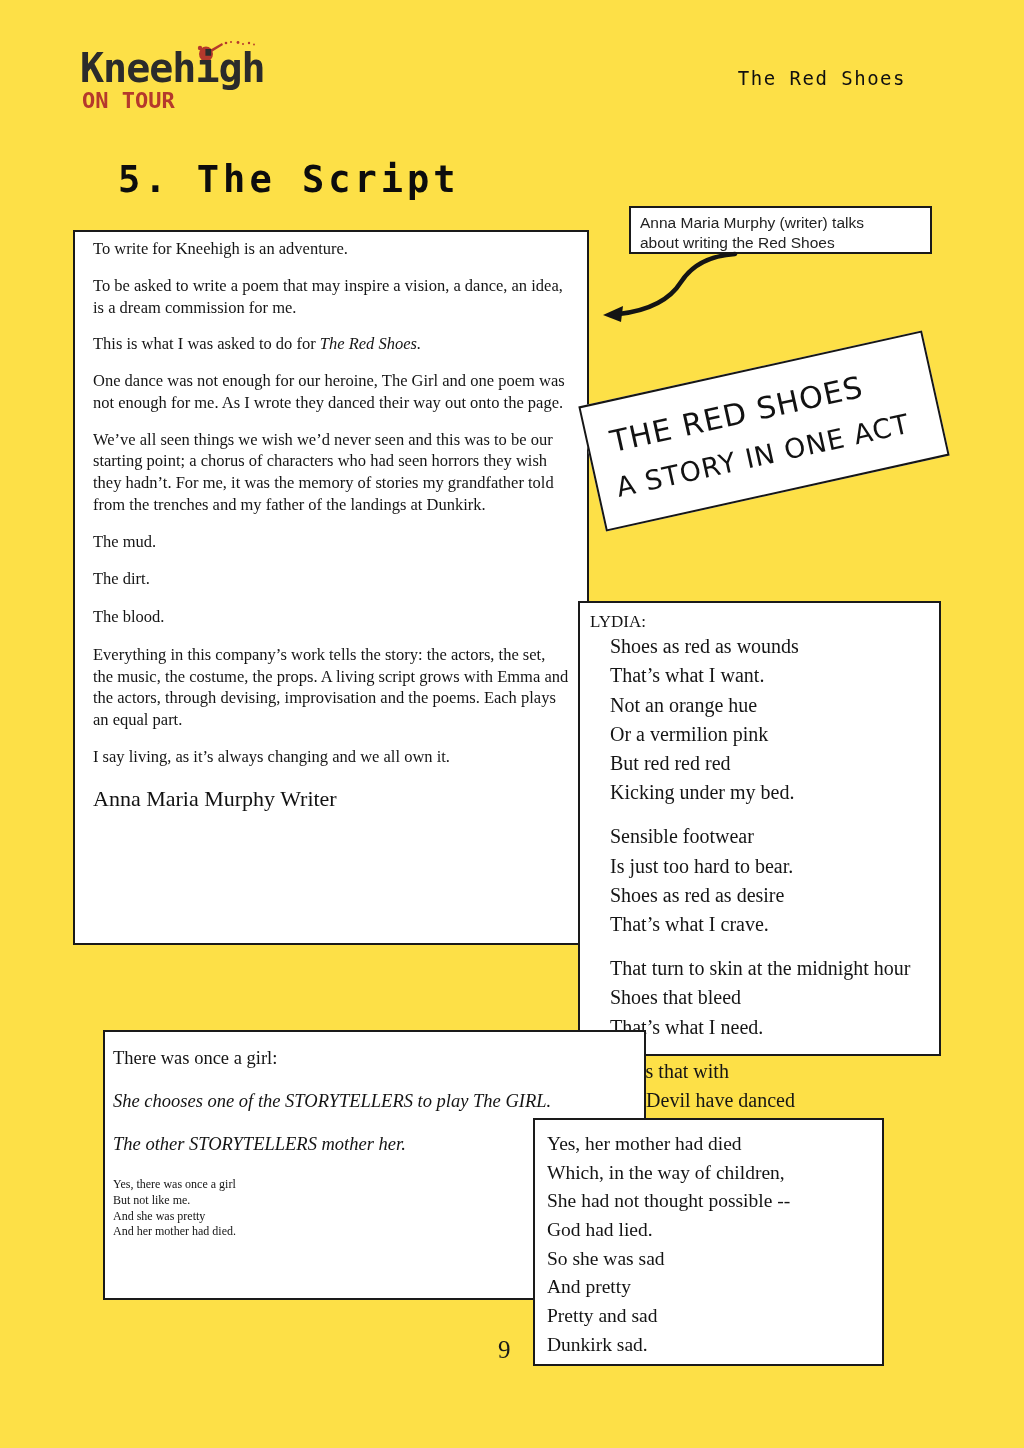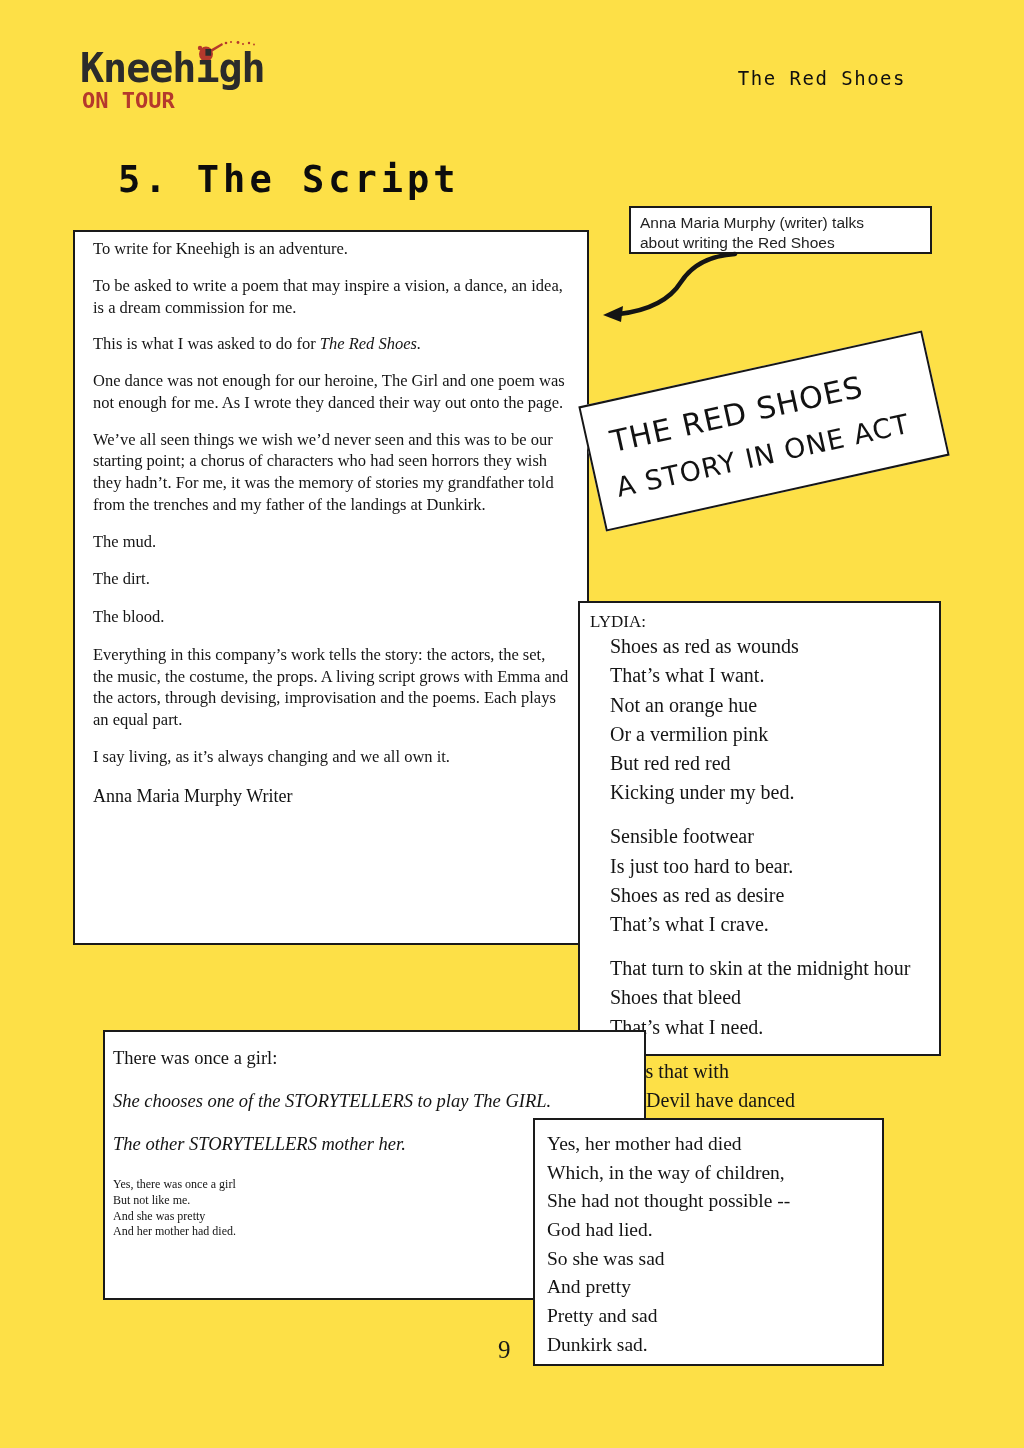--- a/index.html
+++ b/index.html
@@ -96,21 +96,21 @@
   }
   #essay-box p {
     margin: 0 0 15px 0;
     font-size: 16.5px;
     line-height: 1.32;
     color: #151515;
   }
   #essay-box p.short { margin-bottom: 16px; }
   #essay-box .sig {
     margin-top: 18px;
-    font-size: 18px;
+    font-size: 22px;
   }
   .ital { font-style: italic; }
 
   
   #callout-box {
     left: 629px;
     top: 206px;
     width: 303px;
     height: 48px;
     padding: 5px 9px;

